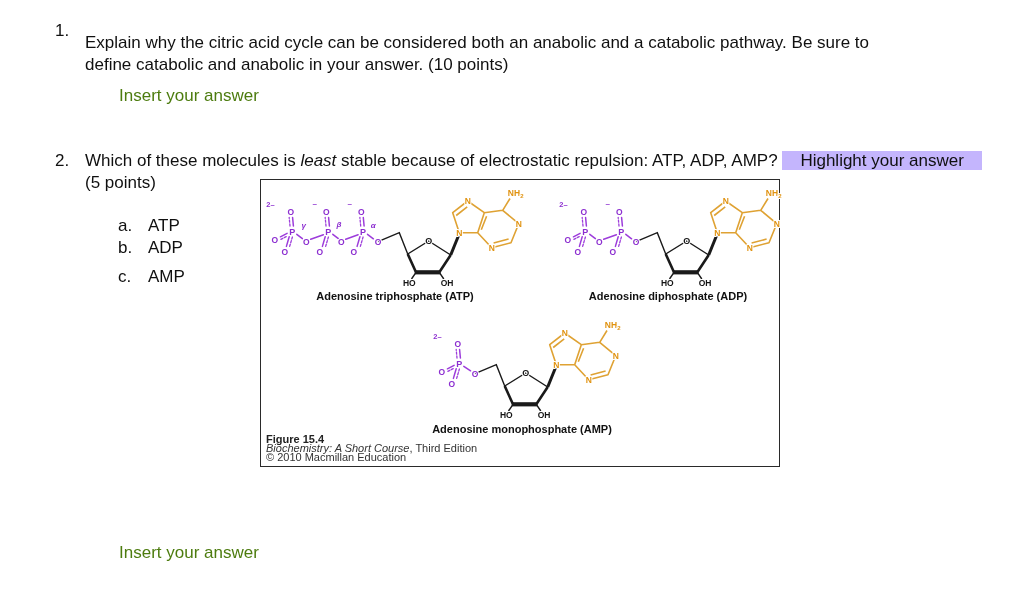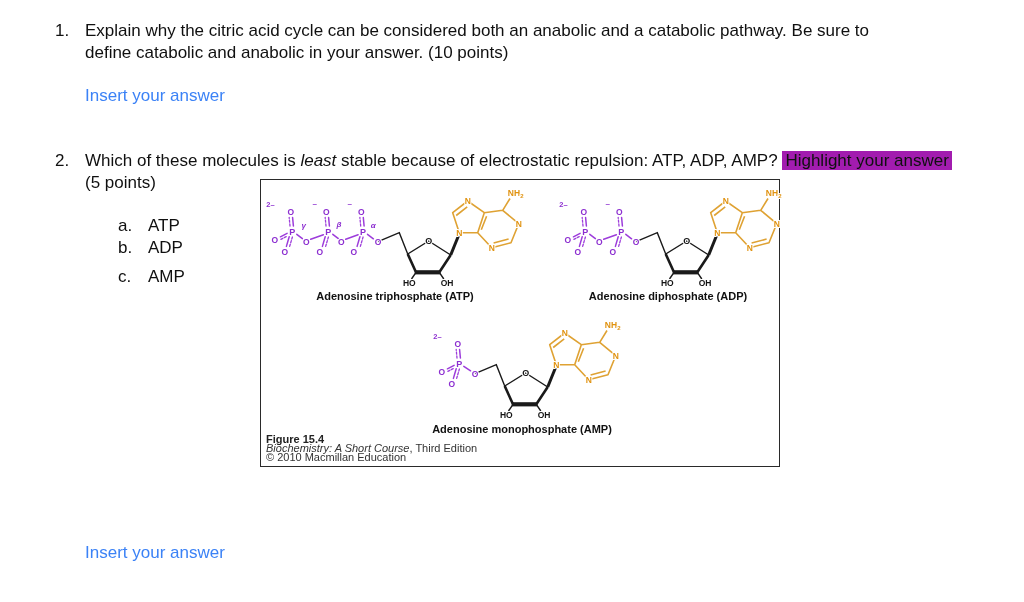--- a/index.html
+++ b/index.html
@@ -1,22 +1,22 @@
 <!DOCTYPE html>
 <html><head>
 <meta charset="utf-8">
 <style>
   html,body{margin:0;padding:0;background:#ffffff;}
   .page{position:relative;width:1024px;height:602px;background:#fff;
         font-family:"Liberation Sans",sans-serif;color:#101010;overflow:hidden;}
   .t{position:absolute;font-size:17px;line-height:22px;color:#101010;}
   .qnum{position:absolute;font-size:17px;line-height:22px;color:#101010;}
-  .ans{color:#3b82f6;}
+  .ans{color:#4d7c0f;margin-left:34px;}
   .it{font-style:italic;}
-  .hl{background:#a21caf;padding:0 3px;}
+  .hl{background:#c4b5fd;padding:0 18px;}
   .choice{position:absolute;left:118px;font-size:17px;line-height:22px;margin-top:20px;}
   .choice .cl{display:inline-block;width:30px;}
   .figure{position:absolute;left:260px;top:179px;width:520px;height:288px;
           border:1.5px solid #2a2a2a;background:#fff;box-sizing:border-box;}
   svg.mol{position:absolute;overflow:visible;}
   .bp{stroke:#9d3ddb;stroke-width:1.5;fill:none;stroke-linecap:round;}
   .bpd{stroke:#9d3ddb;stroke-width:1.3;fill:none;stroke-dasharray:2.2,1.6;stroke-linecap:round;}
   .bk{stroke:#1a1a1a;stroke-width:1.4;fill:none;}
   .bkm{stroke:#1a1a1a;stroke-width:2.6;fill:none;}
   .bkt{stroke:#1a1a1a;stroke-width:4.2;fill:none;}
@@ -33,21 +33,21 @@
   .credit{position:absolute;font-size:11px;line-height:9px;color:#333;}
   .credit .b{font-weight:bold;color:#222;}
   .crit{font-style:italic;}
 </style>
 </head>
 <body>
 
 <div class="page">
 
   <div class="qnum" style="left:55px;top:20px">1.</div>
-  <div class="t" style="left:85px;top:20px;width:920px">
+  <div class="t" style="left:85px;top:32px;width:920px">
     <div>Explain why the citric acid cycle can be considered both an anabolic and a catabolic pathway. Be sure to</div>
     <div>define catabolic and anabolic in your answer. (10 points)</div>
   </div>
   <div class="t ans" style="left:85px;top:85px">Insert your answer</div>
 
   <div class="qnum" style="left:55px;top:150px">2.</div>
   <div class="t" style="left:85px;top:150px;width:935px">
     <div><span>Which of these molecules is </span><span class="it">least</span><span> stable because of electrostatic repulsion: ATP, ADP, AMP? </span><span class="hl">Highlight your answer</span></div>
     <div>(5 points)</div>
   </div>

